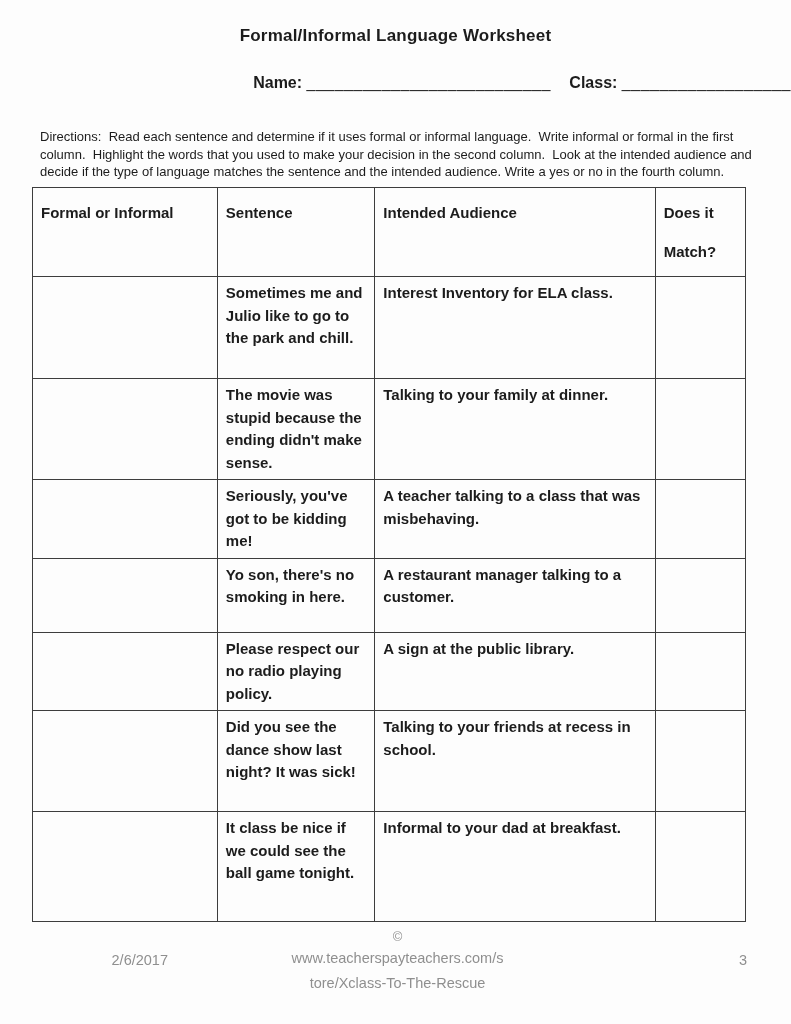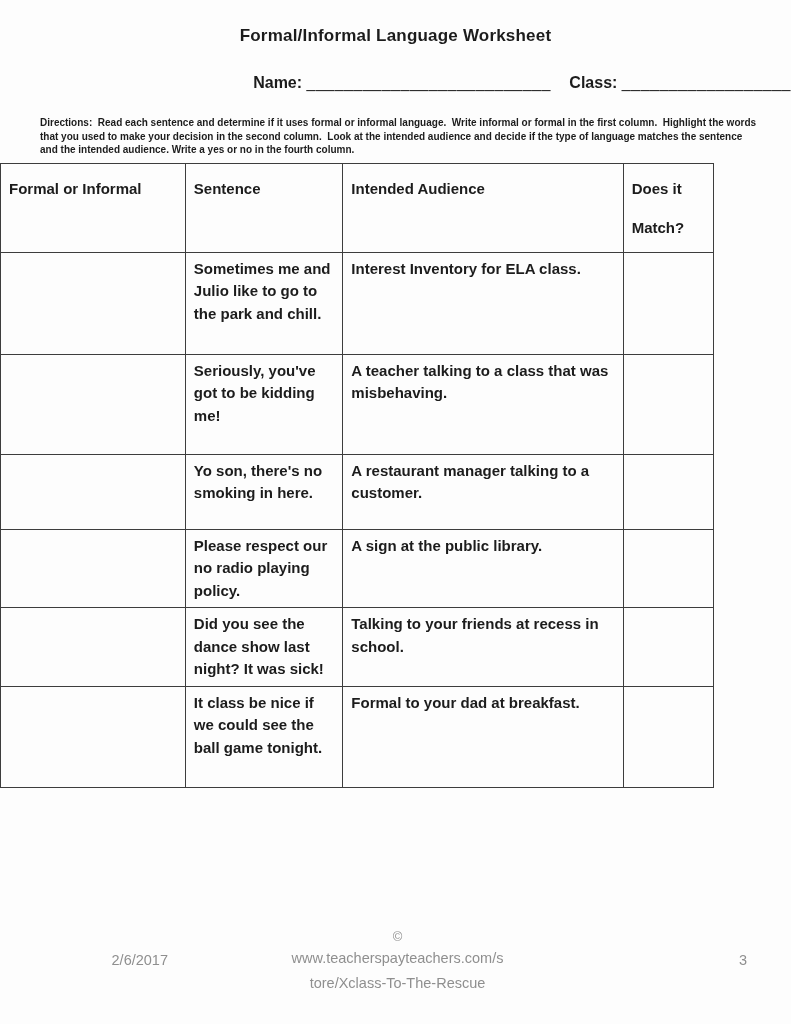--- a/index.html
+++ b/index.html
@@ -35,28 +35,29 @@
     font-weight: bold;
     white-space: nowrap;
     text-align: right;
   }
   .name-line .blank {
     font-weight: normal;
     letter-spacing: 0.5px;
   }
   .class-label { margin-left: 14px; }
   .directions {
-    margin: 24px 0 6px 40px;
+    margin: 36px 0 6px 40px;
     width: 720px;
-    font-size: 10px;
-    font-weight: bold;
+    font-size: 13px;
+    font-weight: normal;
     line-height: 1.36;
     white-space: pre-wrap;
   }
   .worksheet-table {
+    margin-left: 32px;
     width: 714px;
     border-collapse: collapse;
     table-layout: fixed;
   }
   .worksheet-table th, .worksheet-table td {
     border: 1.5px solid var(--border-color);
     vertical-align: top;
     padding: 5px 8px;
     font-size: 15px;
     text-align: left;
@@ -123,20 +124,26 @@
     </thead>
     <tbody>
         <tr>
           <td class="col-formal"></td>
           <td class="col-sentence">Sometimes me and Julio like to go to the park and chill.</td>
           <td class="col-audience">Interest Inventory for ELA class.</td>
           <td class="col-match"></td>
         </tr>
         <tr>
           <td class="col-formal"></td>
+          <td class="col-sentence">The movie was stupid because the ending didn't make sense.</td>
+          <td class="col-audience">Talking to your family at dinner.</td>
+          <td class="col-match"></td>
+        </tr>
+        <tr>
+          <td class="col-formal"></td>
           <td class="col-sentence">Seriously, you've got to be kidding me!</td>
           <td class="col-audience">A teacher talking to a class that was misbehaving.</td>
           <td class="col-match"></td>
         </tr>
         <tr>
           <td class="col-formal"></td>
           <td class="col-sentence">Yo son, there's no smoking in here.</td>
           <td class="col-audience">A restaurant manager talking to a customer.</td>
           <td class="col-match"></td>
         </tr>
@@ -148,21 +155,21 @@
         </tr>
         <tr>
           <td class="col-formal"></td>
           <td class="col-sentence">Did you see the dance show last night? It was sick!</td>
           <td class="col-audience">Talking to your friends at recess in school.</td>
           <td class="col-match"></td>
         </tr>
         <tr>
           <td class="col-formal"></td>
           <td class="col-sentence">It class be nice if we could see the ball game tonight.</td>
-          <td class="col-audience">Formal to your dad at breakfast.</td>
+          <td class="col-audience">Informal to your dad at breakfast.</td>
           <td class="col-match"></td>
         </tr>
       </tbody>
   </table>
 
   <div class="footer">
     <div class="footer-left">2/6/2017</div>
     <div class="footer-center">
       <div class="copyright">©</div>
       <div>www.teacherspayteachers.com/s</div>

